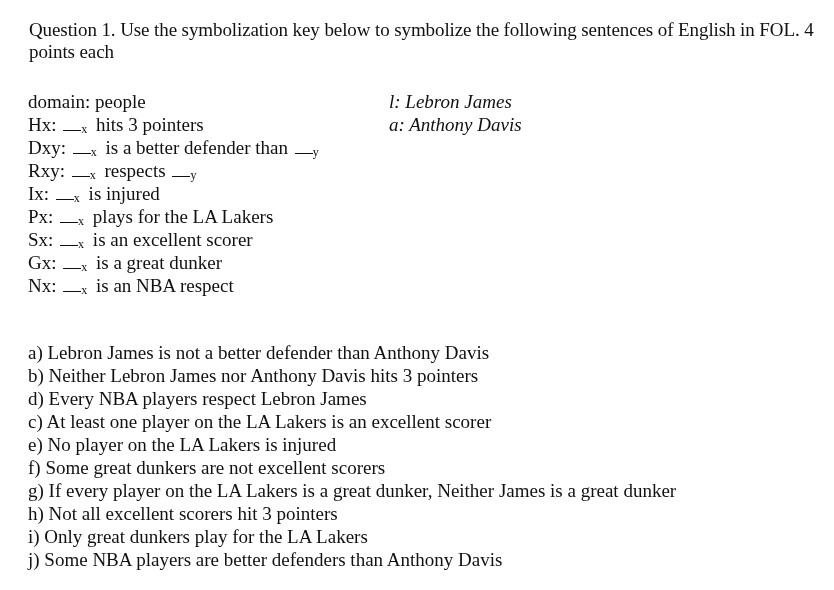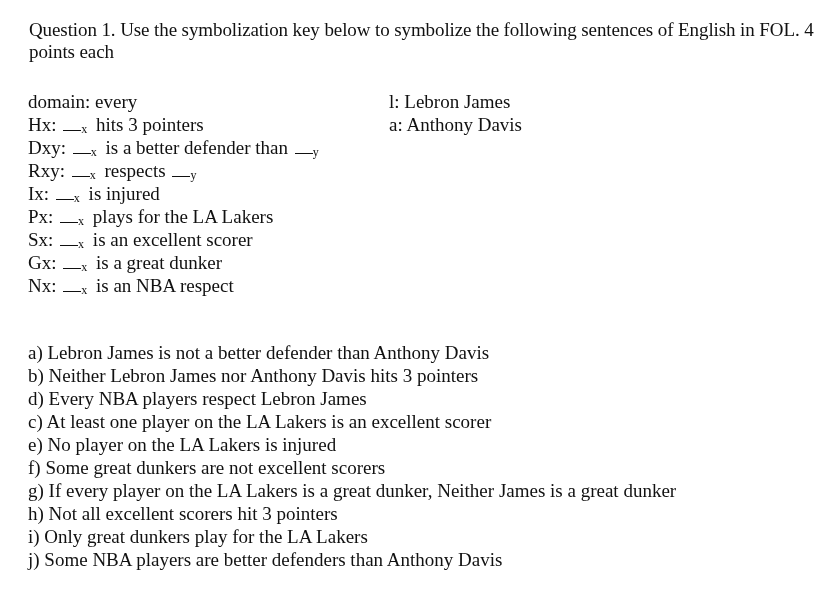--- a/index.html
+++ b/index.html
@@ -46,39 +46,40 @@
     .sub {
       font-size: 12px;
       vertical-align: -2px;
       margin-right: 4px;
     }
     .constants {
       position: absolute;
       left: 389px;
       top: 90px;
       line-height: 23px;
+      font-style: italic;
     }
     .sentences {
       position: absolute;
       left: 28px;
       top: 341px;
       line-height: 23px;
     }
     .sentence {
       white-space: nowrap;
       height: 23px;
     }
   </style>
 </head>
 <body>
 
 <div class="title">Question 1. Use the symbolization key below to symbolize the following sentences of English in FOL. 4 points each</div>
 
 <div class="key">
-  <div class="key-row">domain: every</div>
+  <div class="key-row">domain: people</div>
 
   <div class="key-row">
     <span>Hx:</span>
     <span class="blank"></span><span class="sub">x</span>
     <span>hits 3 pointers</span>
   </div>
 
   <div class="key-row">
     <span>Dxy:</span>
     <span class="blank"></span><span class="sub">x</span>

